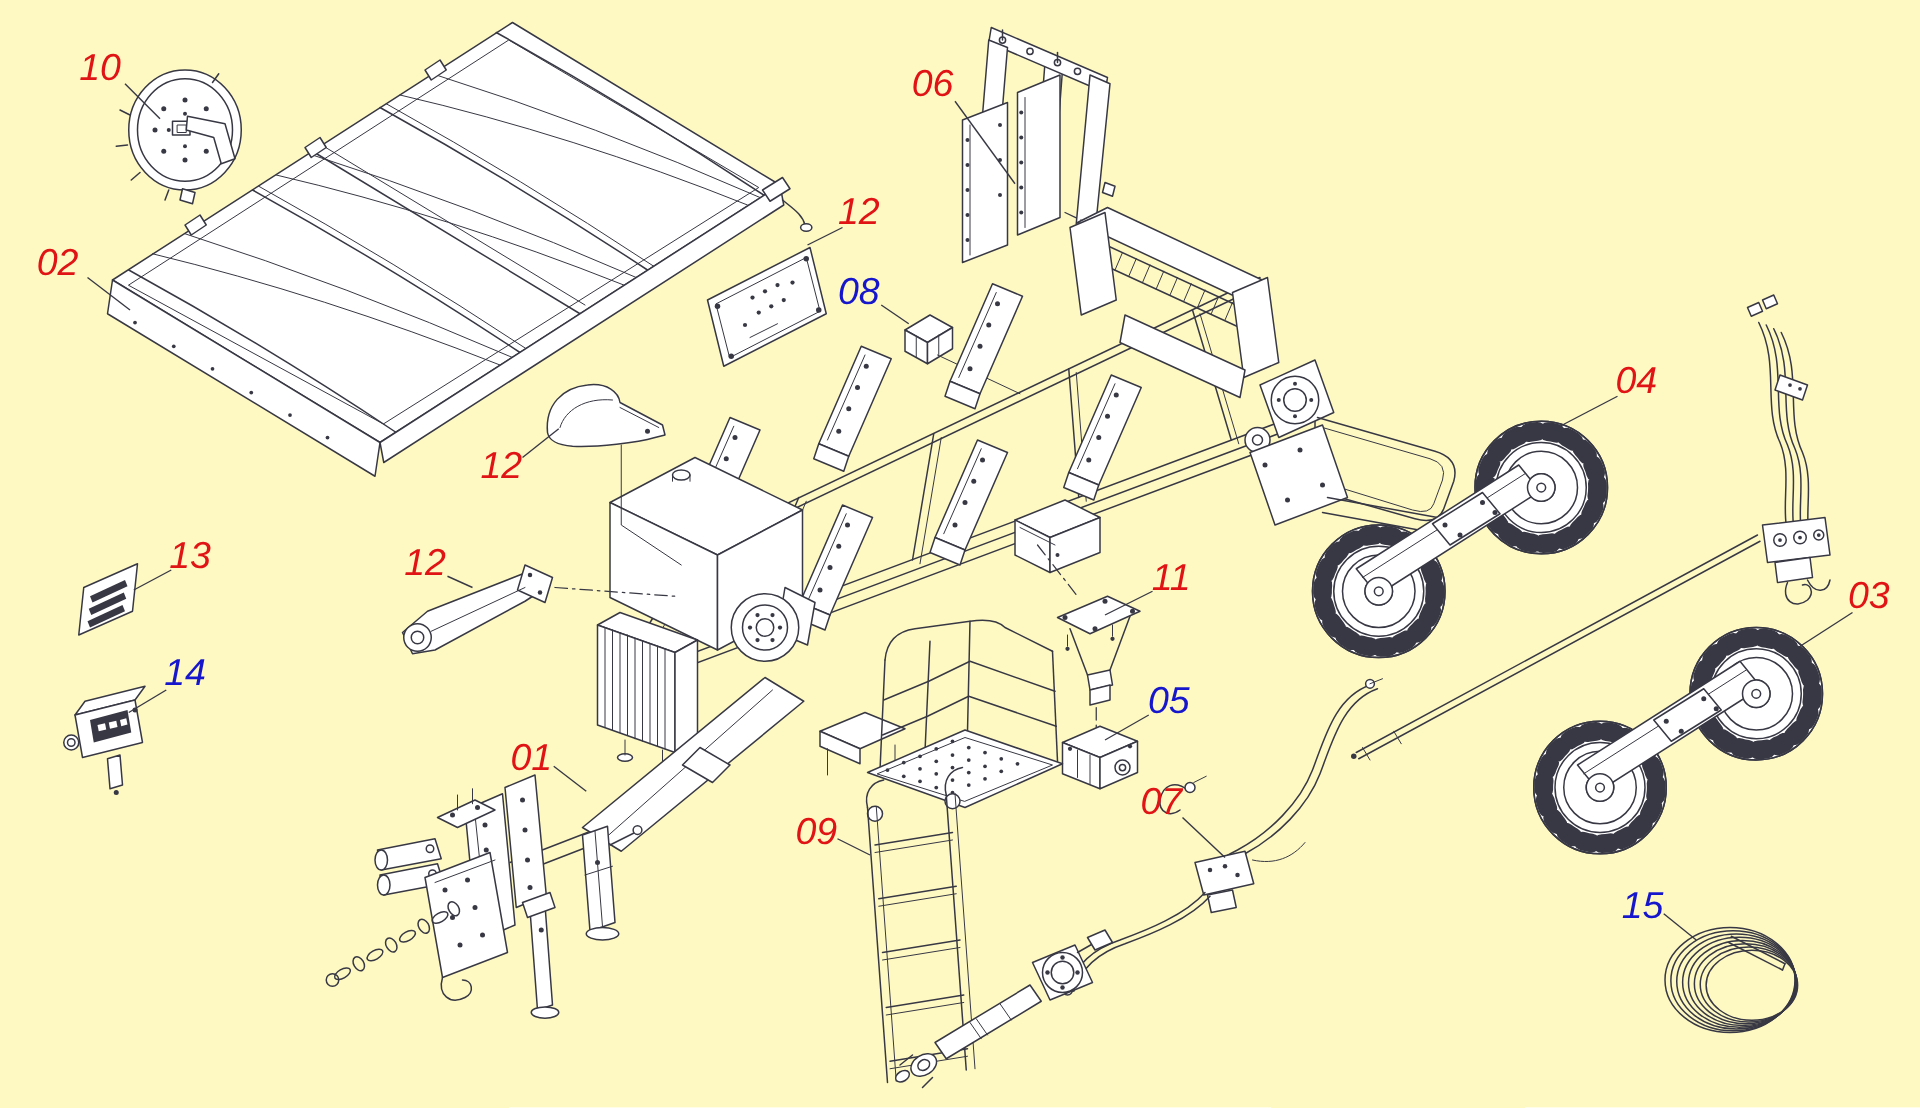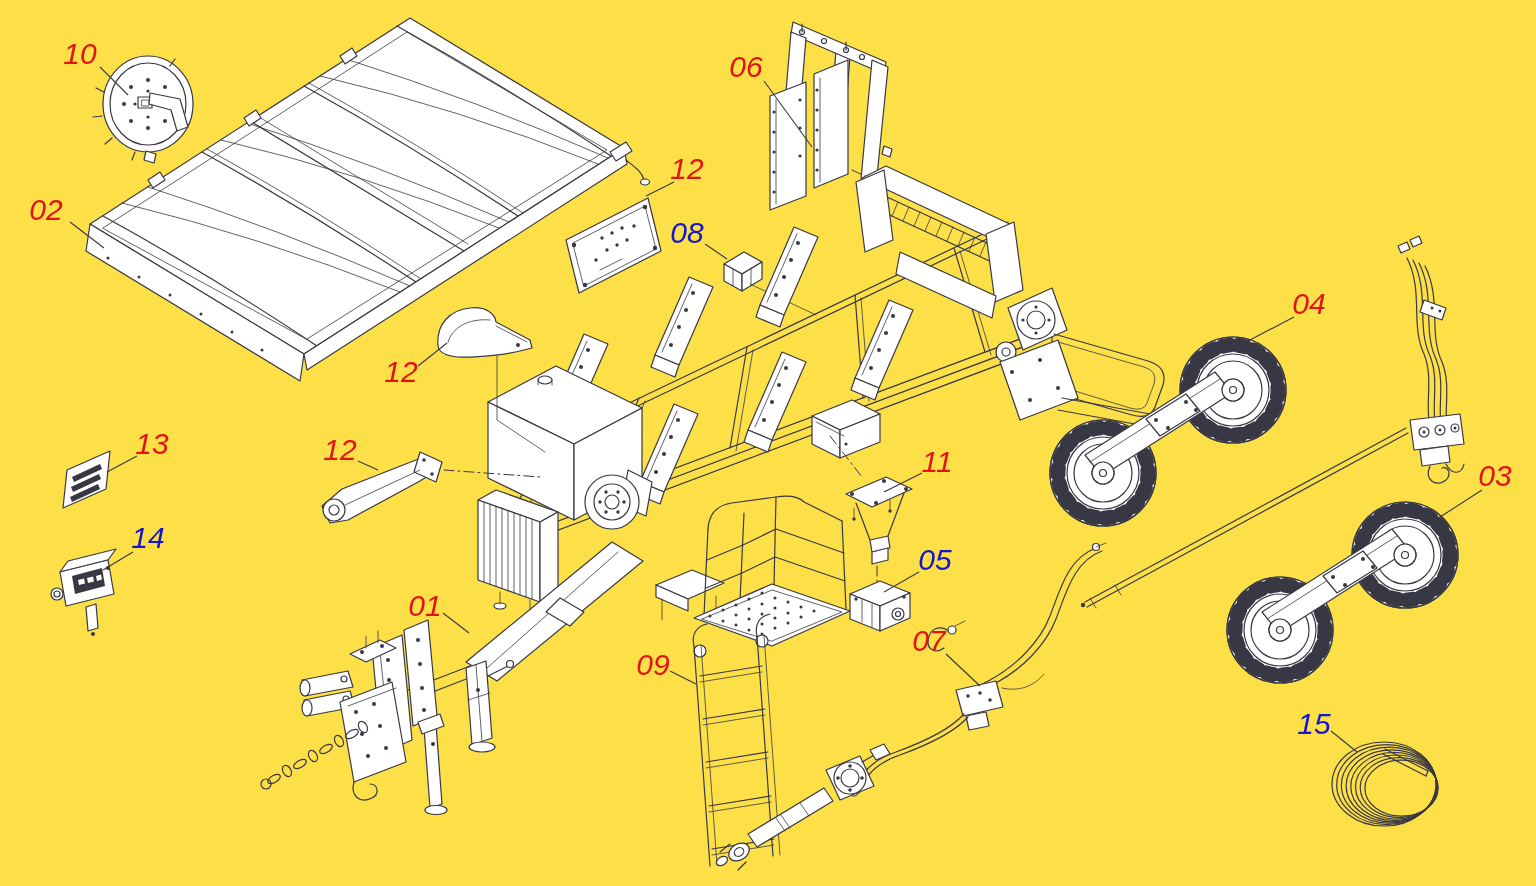--- a/index.html
+++ b/index.html
@@ -1,16 +1,16 @@
 <!DOCTYPE html>
 <html><head>
 <meta charset="utf-8">
 <style>
   html,body{margin:0;padding:0;background:#fff}
-  .stage{position:relative;width:1536px;height:886px;background:#fde047;overflow:hidden;
+  .stage{position:relative;width:1536px;height:886px;background:#fef9c3;overflow:hidden;
          font-family:"Liberation Sans",sans-serif}
   .stage svg{position:absolute;left:0;top:0}
   
   #art *{stroke:#383844;stroke-width:1.2;fill:none;stroke-linecap:round;stroke-linejoin:round}
   #art .f{fill:#fff}
   #art .dot{fill:#383844;stroke:none}
   #art .dk{fill:#383844;stroke:none}
   #art .lt{fill:#fff;stroke:none}
   #art .thin{stroke-width:0.8}
   #art .dash{stroke-dasharray:10 4 2 4;stroke-width:1}

